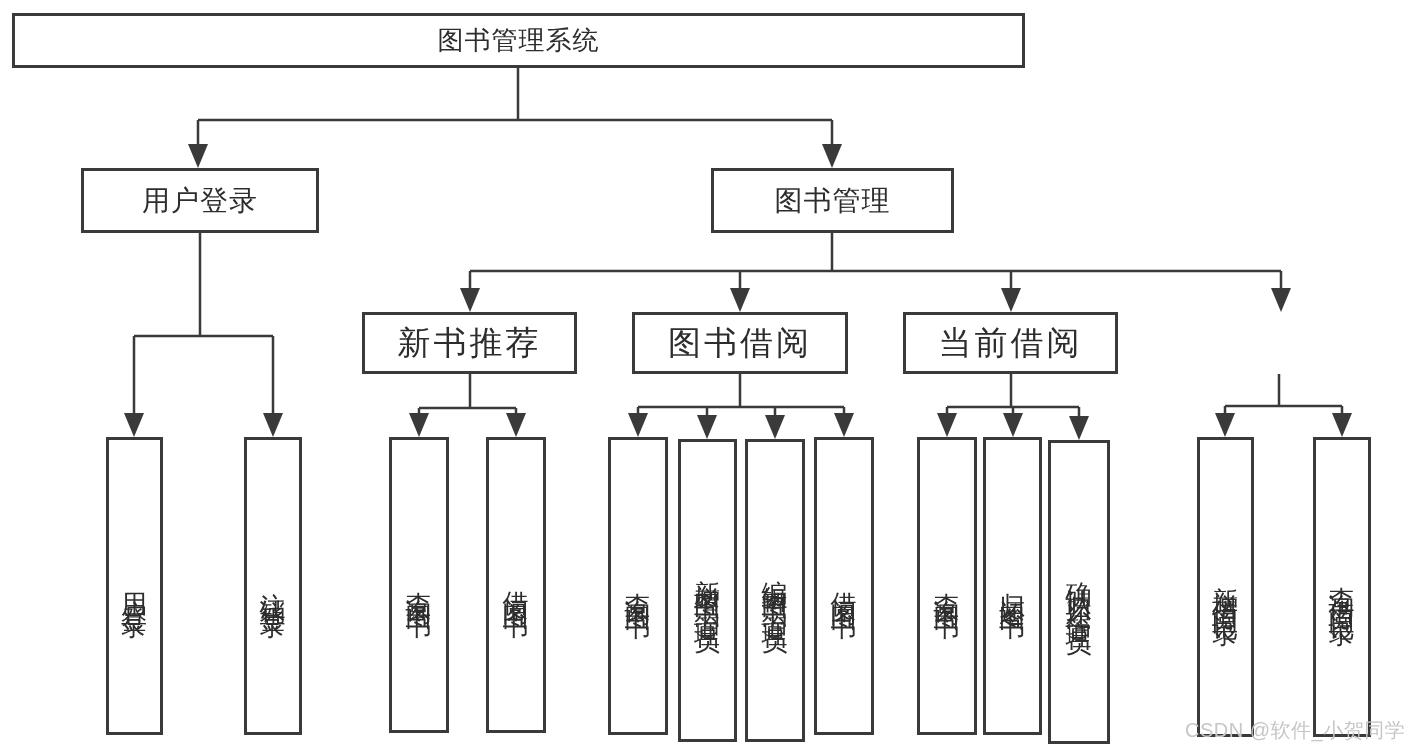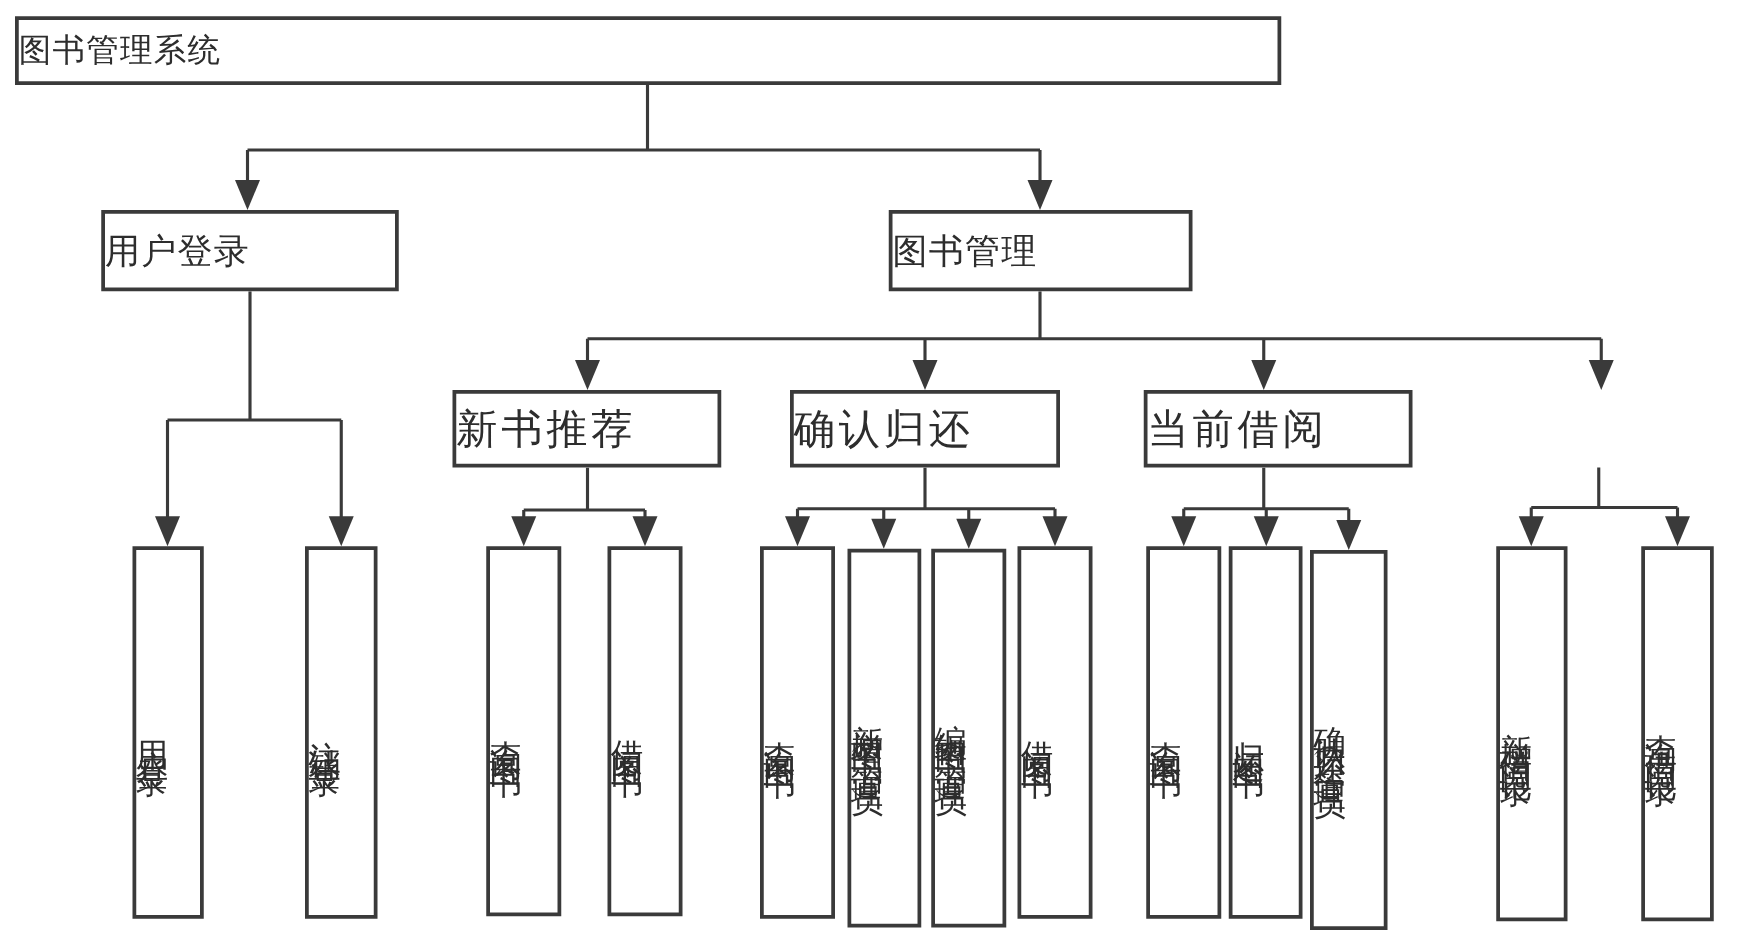--- a/index.html
+++ b/index.html
@@ -8,37 +8,37 @@
     background:var(--bg,#fff);
     font-family:"Liberation Sans",sans-serif;
   }
   .connectors{position:absolute;left:0;top:0;width:1405px;height:747px;z-index:0;}
   .connectors path{fill:none;stroke:var(--line,#3a3a3a);stroke-width:2.5px;}
   .connectors polygon{fill:var(--line,#3a3a3a);}
   .node{
     position:absolute;box-sizing:border-box;z-index:1;
     border:3px solid var(--line,#3a3a3a);
     background:var(--box-bg,#fff);
-    display:flex;align-items:center;
+    display:flex;align-items:center;justify-content:center;
     color:var(--text,#2d2d2d);
   }
   .h0 .lbl{font-size:26px;letter-spacing:1px;}
   .h1 .lbl{font-size:28px;letter-spacing:1px;}
   .h2 .lbl{font-size:33px;letter-spacing:3px;}
   .v .lbl{
     writing-mode:vertical-rl;text-orientation:mixed;
     font-size:26px;letter-spacing:7px;line-height:1;
   }
   
   #b-root{left:12px;top:13px;width:1013px;height:55px;}
   #b-l2-0{left:81px;top:168px;width:238px;height:65px;}
   #b-l2-1{left:711px;top:168px;width:243px;height:65px;}
   #b-l3-0{left:362px;top:312px;width:215px;height:62px;}
   #b-l3-1{left:632px;top:312px;width:216px;height:62px;}
-  #b-l3-2{left:903px;top:312px;width:215px;height:62px;margin-left:12px;}
+  #b-l3-2{left:903px;top:312px;width:215px;height:62px;}
   #b-l3-3{left:1172px;top:312px;width:213px;height:62px;}
   #b-g1-0{left:106px;top:437px;width:57px;height:298px;}
   #b-g1-1{left:244px;top:437px;width:58px;height:298px;}
   #b-g2-0{left:389px;top:437px;width:60px;height:296px;}
   #b-g2-1{left:486px;top:437px;width:60px;height:296px;}
   #b-g3-0{left:608px;top:437px;width:60px;height:298px;}
   #b-g3-1{left:678px;top:439px;width:59px;height:303px;}
   #b-g3-2{left:745px;top:439px;width:60px;height:303px;}
   #b-g3-3{left:814px;top:437px;width:60px;height:298px;}
   #b-g4-0{left:917px;top:437px;width:60px;height:298px;}
@@ -108,21 +108,21 @@
     <span class="lbl">用户登录</span>
   </div>
   <div class="node h2" id="b-l3-0">
     <span class="lbl">新书推荐</span>
   </div>
 
   <div class="node h1" id="b-l2-1">
     <span class="lbl">图书管理</span>
   </div>
   <div class="node h2" id="b-l3-1">
-    <span class="lbl">确认归还</span>
+    <span class="lbl">图书借阅</span>
   </div>
   <div class="node h2" id="b-l3-2">
     <span class="lbl">当前借阅</span>
   </div>
 
   <div class="node v" id="b-g1-0">
     <span class="lbl">用户登录</span>
   </div>
   <div class="node v" id="b-g1-1">
     <span class="lbl">注销登录</span>
@@ -158,13 +158,14 @@
     <span class="lbl">确认归还（管理员）</span>
   </div>
 
   <div class="node v" id="b-g5-0">
     <span class="lbl">新增借阅记录</span>
   </div>
   <div class="node v" id="b-g5-1">
     <span class="lbl">查询借阅记录</span>
   </div>
 
+  <div class="watermark">CSDN @软件_小贺同学</div>
 </div>
 
 </body></html>

